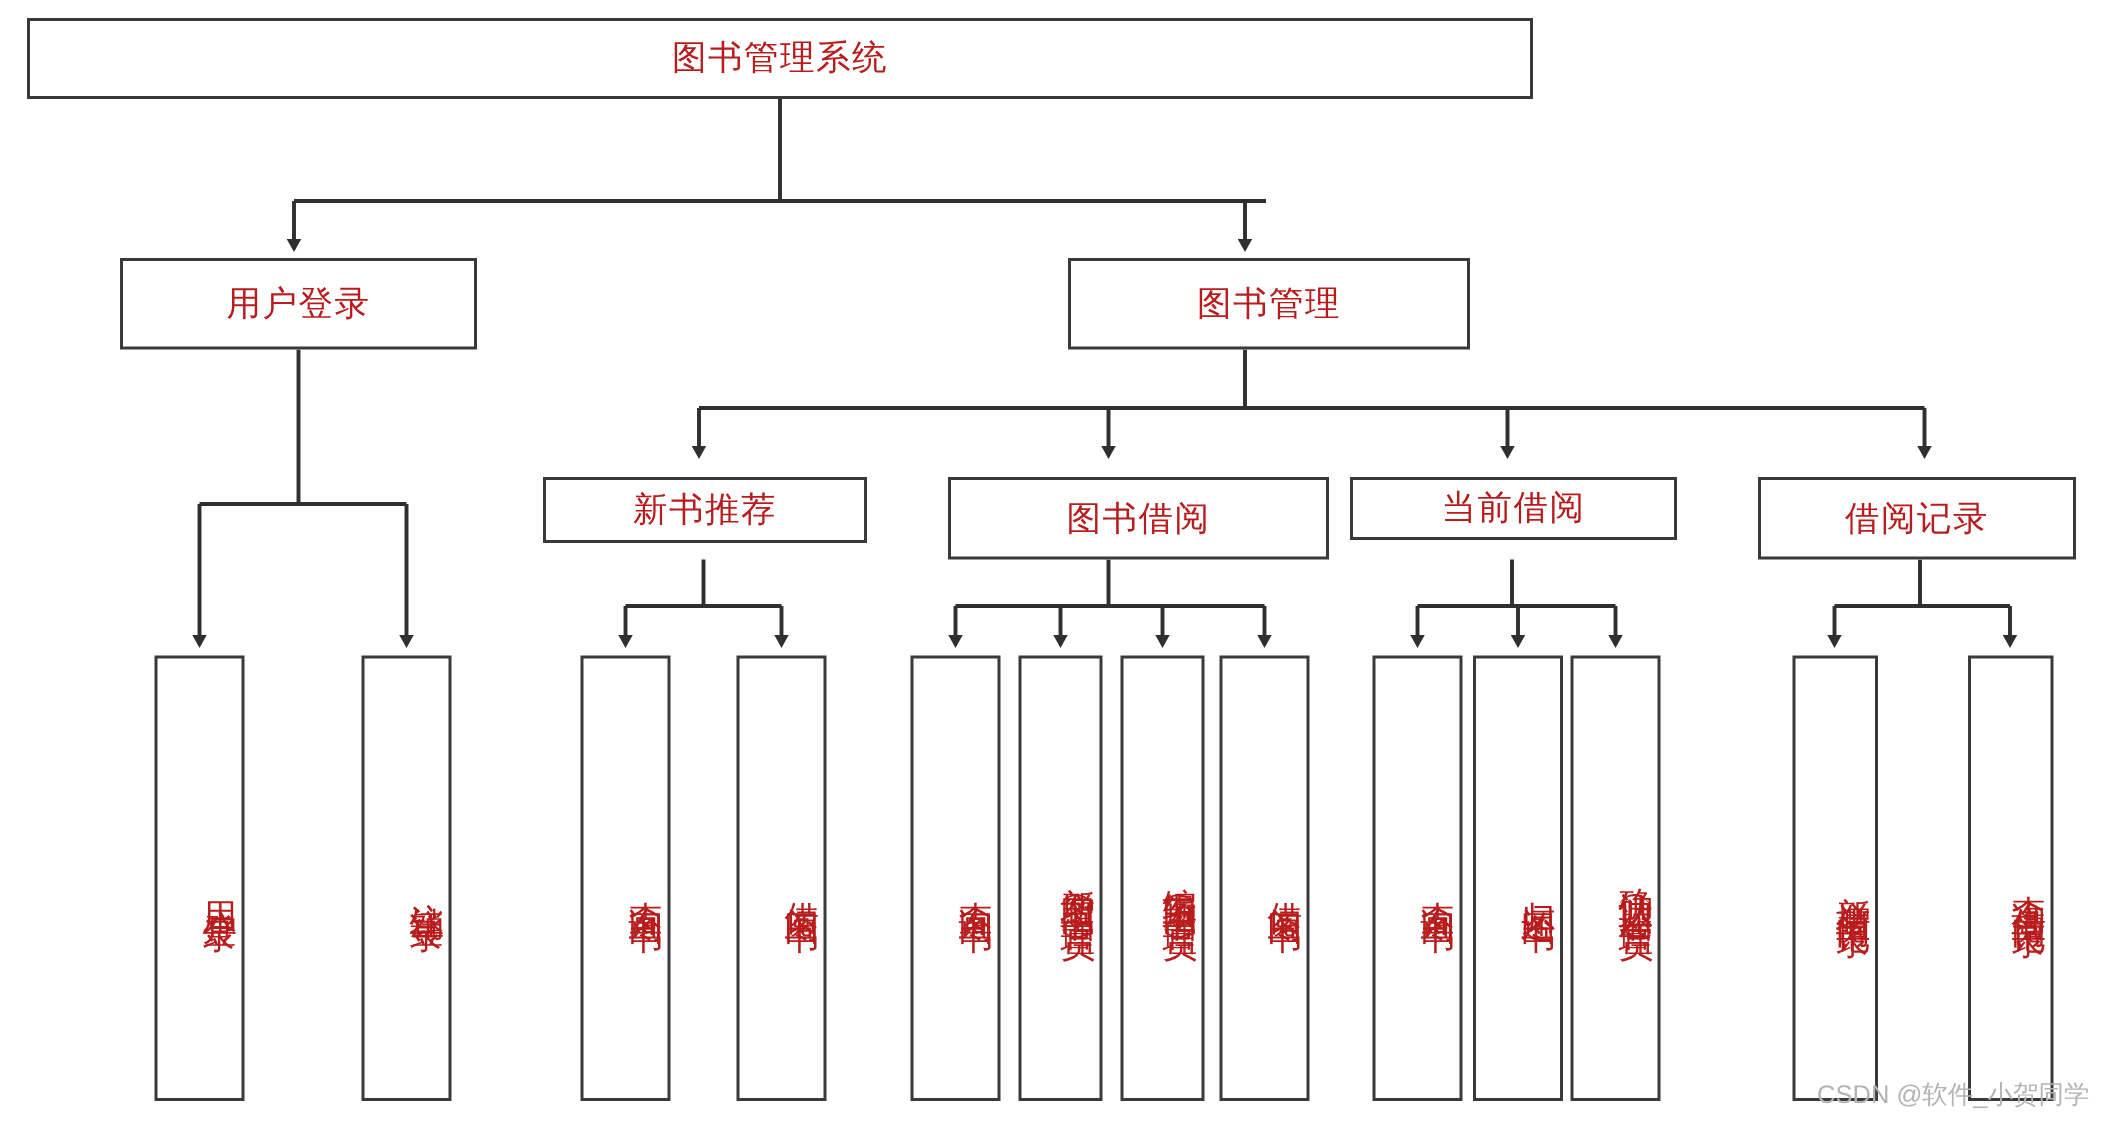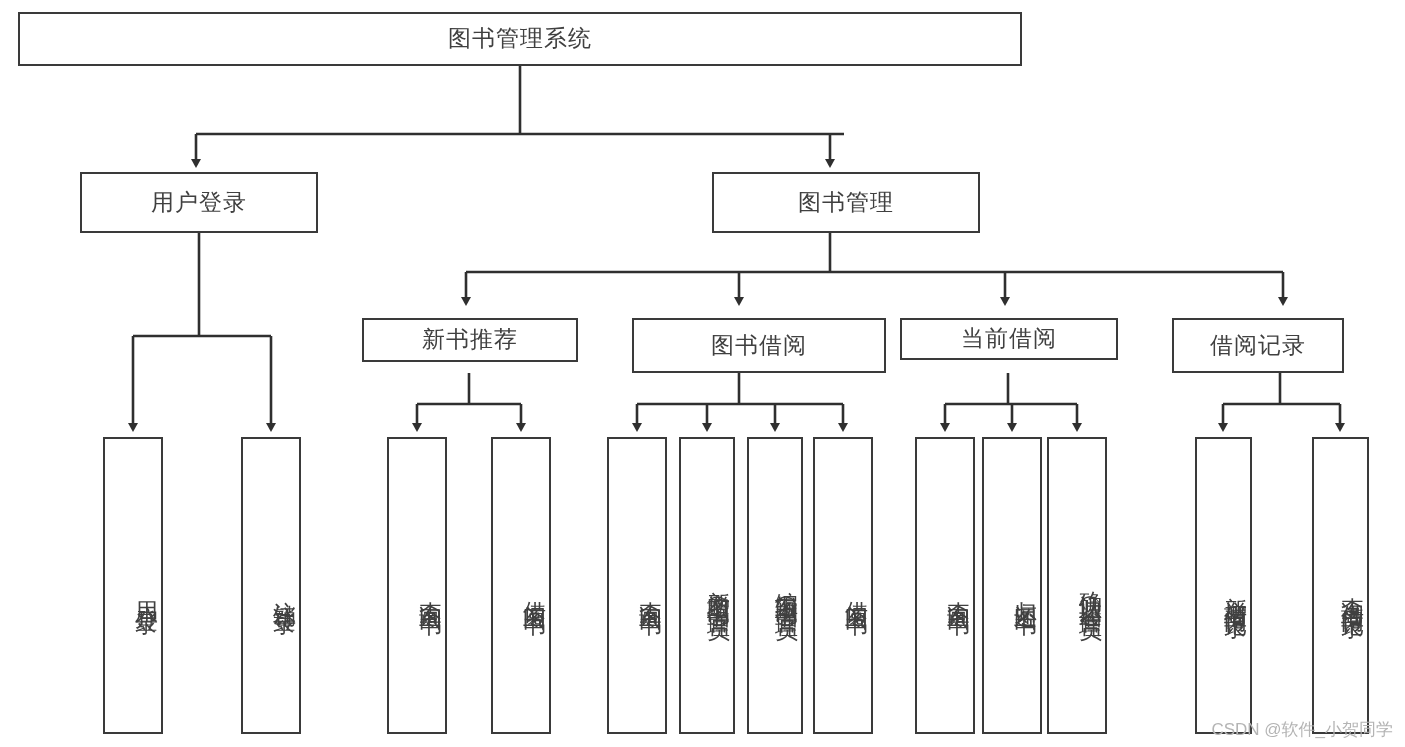--- a/index.html
+++ b/index.html
@@ -26,21 +26,21 @@
     pointer-events: none;
   }
   .node {
     position: absolute;
     box-sizing: border-box;
     background: #ffffff;
     border: 2px solid #3a3a3a;
     display: flex;
     align-items: center;
     justify-content: center;
-    color: #404040;
+    color: #b91c1c;
     z-index: 2;
   }
   .node.horiz {
     font-size: 23px;
     letter-spacing: 1px;
     line-height: 1.2;
   }
   .node.vert {
     writing-mode: vertical-rl;
     text-orientation: upright;
@@ -133,21 +133,21 @@
 
   <div class="node horiz" style="left:362px; top:318px; width:216px; height:44px;">
     <span>新书推荐</span>
   </div>
   <div class="node horiz" style="left:632px; top:318px; width:254px; height:55px;">
     <span>图书借阅</span>
   </div>
   <div class="node horiz" style="left:900px; top:318px; width:218px; height:42px;">
     <span>当前借阅</span>
   </div>
-  <div class="node horiz" style="left:1172px; top:318px; width:172px; height:55px;">
+  <div class="node horiz" style="left:1172px; top:318px; width:212px; height:55px;">
     <span>借阅记录</span>
   </div>
 
   <div class="node vert" style="left:103px; top:437px; width:60px; height:297px;">
     <span>用户登录</span>
   </div>
   <div class="node vert" style="left:241px; top:437px; width:60px; height:297px;">
     <span>注销登录</span>
   </div>
 

